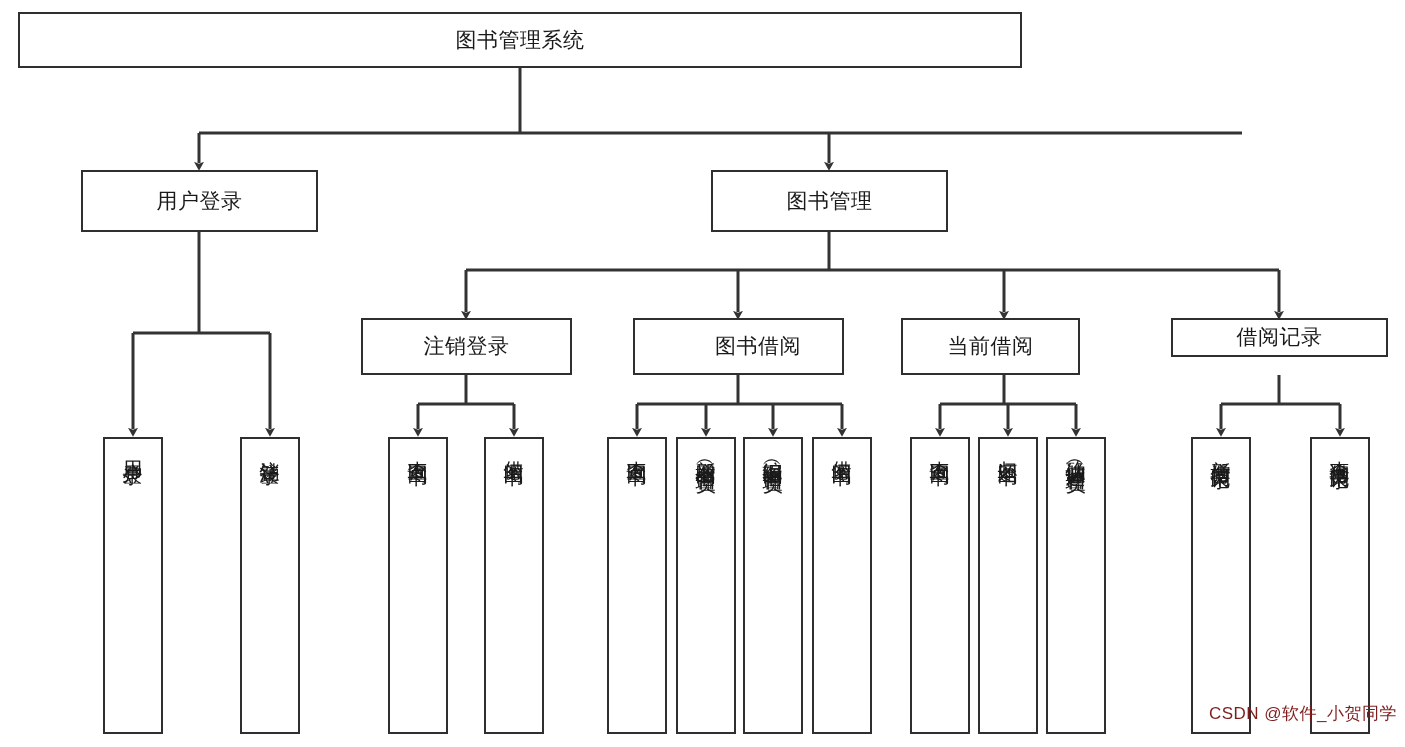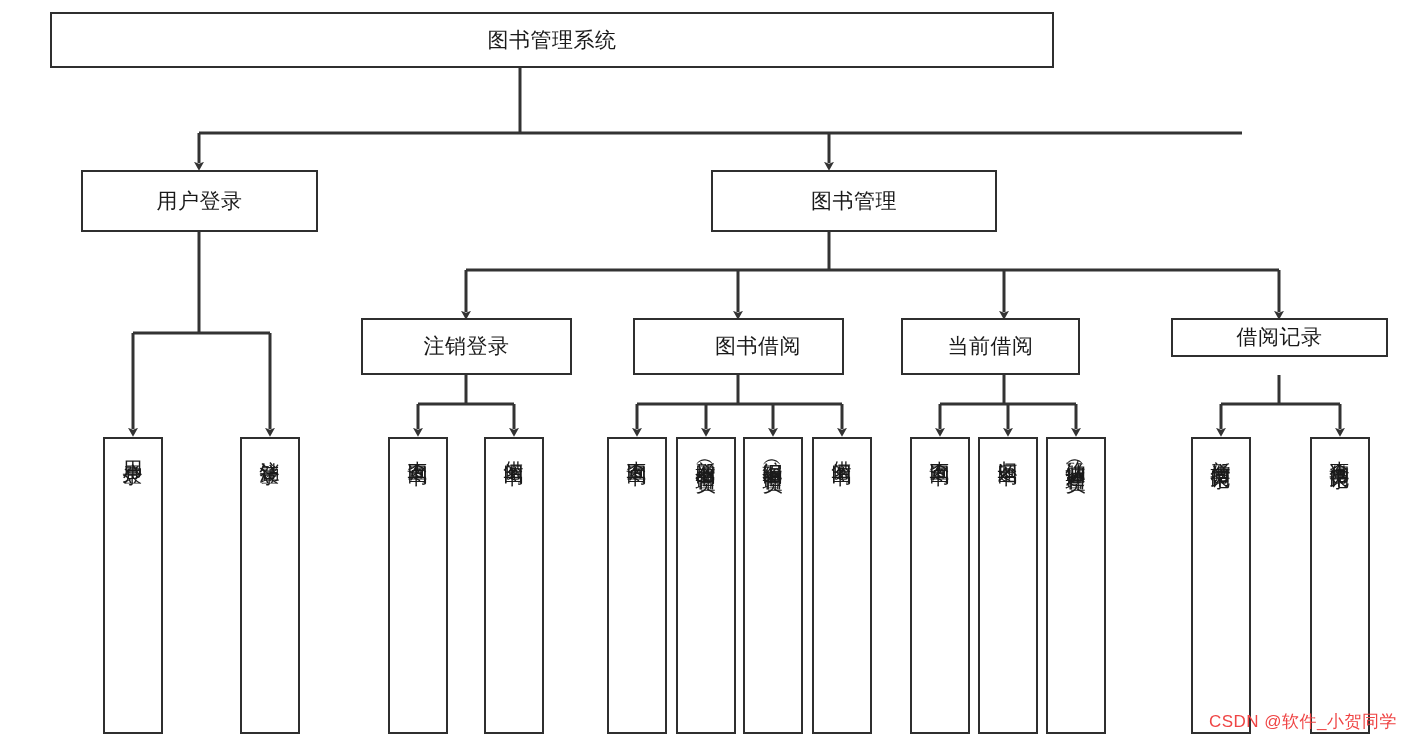--- a/index.html
+++ b/index.html
@@ -58,23 +58,23 @@
     writing-mode: vertical-rl;
     text-orientation: upright;
     font-size: 20px;
     line-height: 1.0;
     letter-spacing: 2px;
     white-space: nowrap;
   }
   .watermark {
     position: absolute;
     right: 8px;
-    bottom: 14px;
+    bottom: 22px;
     font-size: 17px;
-    color: #ef4444;
+    color: #7f1d1d;
     letter-spacing: 0.5px;
     user-select: none;
     white-space: nowrap;
   }
 </style>
 </head>
 <body>
 
 <div id="diagram-root">
 
@@ -121,28 +121,28 @@
       <path d="M1008,404 L1008,429" marker-end="url(#arrow)"></path>
       <path d="M1076,404 L1076,429" marker-end="url(#arrow)"></path>
 
       <path d="M1279,375 L1279,404"></path>
       <path d="M1221,404 L1340,404"></path>
       <path d="M1221,404 L1221,429" marker-end="url(#arrow)"></path>
       <path d="M1340,404 L1340,429" marker-end="url(#arrow)"></path>
     </g>
   </svg>
 
-  <div class="node root horizontal" style="left:18px; top:12px; width:1004px; height:56px;margin-left:32px;">
+  <div class="node root horizontal" style="left:18px; top:12px; width:1004px; height:56px;">
     <span class="label">图书管理系统</span>
   </div>
 
   <div class="node horizontal" style="left:81px; top:170px; width:237px; height:62px;">
     <span class="label">用户登录</span>
   </div>
-  <div class="node horizontal" style="left:711px; top:170px; width:286px; height:62px;">
+  <div class="node horizontal" style="left:711px; top:170px; width:237px; height:62px;">
     <span class="label">图书管理</span>
   </div>
 
   <div class="node horizontal" style="left:361px; top:318px; width:211px; height:57px;">
     <span class="label">注销登录</span>
   </div>
   <div class="node horizontal" style="left:633px; top:318px; width:211px; height:57px;padding-left:39px;">
     <span class="label">图书借阅</span>
   </div>
   <div class="node horizontal" style="left:901px; top:318px; width:179px; height:57px;">

